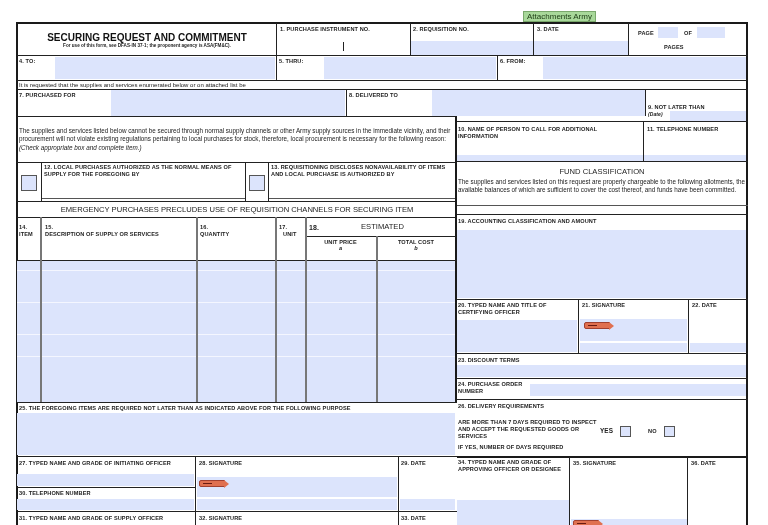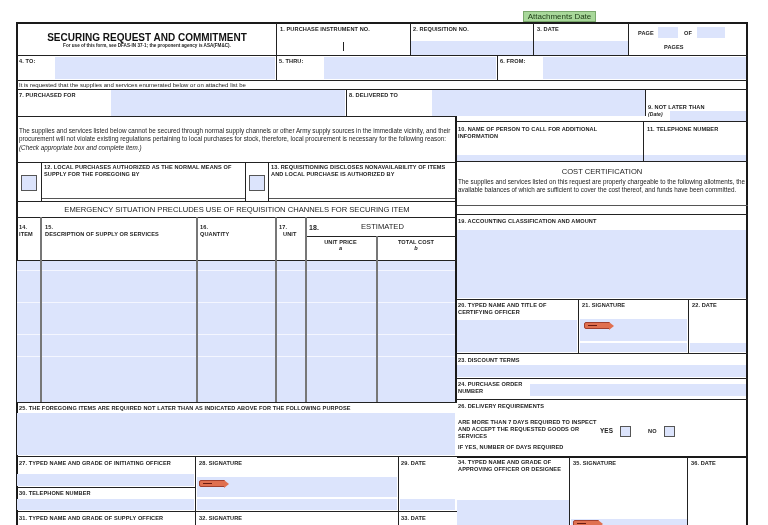--- a/index.html
+++ b/index.html
@@ -19,21 +19,21 @@
   .chk { position: absolute; width: 16px; height: 16px; background: #dce4fc; border: 1px solid #555; }
   .chk-sm { position: absolute; width: 11px; height: 11px; background: #dce4fc; border: 1px solid #555; }
   .signbtn { position: absolute; width: 26px; height: 7px; background: #e07050; border: 1px solid #a04030; border-radius: 2px 0 0 2px; }
   .signbtn::after { content: ""; position: absolute; right: -5px; top: -1px; border-left: 5px solid #e07050; border-top: 4px solid transparent; border-bottom: 4px solid transparent; }
   .signbtn span { position: absolute; left: 3px; top: 2px; width: 9px; height: 1px; background: #6a1a10; }
   #attach-btn { position: absolute; left: 523px; top: 11px; width: 73px; height: 11px; background: #a8d89a; border: 1px solid #7aa86c; font-size: 8px; line-height: 9px; text-align: center; color: #1c3a14; }
 </style>
 </head>
 <body>
 
-<div id="attach-btn">Attachments Date</div>
+<div id="attach-btn">Attachments Army</div>
 
 <div class="abs" style="left:16px;top:22px;width:732px;height:510px;border:2px solid #1a1a1a;border-bottom:none;"></div>
 
 <div class="abs" style="left:18px;top:32px;width:258px;text-align:center;font-size:10px;font-weight:bold;color:#111;">SECURING REQUEST AND COMMITMENT</div>
 <div class="abs" style="left:18px;top:43px;width:258px;text-align:center;font-size:4.6px;font-weight:bold;color:#222;">For use of this form, see DFAS-IN 37-1; the proponent agency is ASA(FM&amp;C).</div>
 <div class="vl" style="left:276px;top:23px;height:33px;"></div>
 <div class="lbl" style="left:280px;top:26px;">1.  PURCHASE INSTRUMENT NO.</div>
 <div class="abs" style="left:278px;top:37px;width:132px;height:17px;"></div>
 <div class="abs" style="left:343px;top:42px;width:1px;height:9px;background:#222;"></div>
 <div class="vl" style="left:410px;top:23px;height:33px;"></div>
@@ -86,32 +86,32 @@
 <div class="vl" style="left:41px;top:162px;height:39px;"></div>
 <div class="lbl wrap" style="left:44px;top:164px;width:196px;">12.  LOCAL PURCHASES AUTHORIZED AS THE NORMAL MEANS OF SUPPLY FOR THE FOREGOING BY</div>
 <div class="hl" style="left:42px;top:198px;width:204px;background:#555;"></div>
 <div class="vl" style="left:245px;top:162px;height:39px;"></div>
 <div class="chk" style="left:249px;top:175px;"></div>
 <div class="vl" style="left:268px;top:162px;height:39px;"></div>
 <div class="lbl wrap" style="left:271px;top:164px;width:184px;">13.  REQUISITIONING DISCLOSES NONAVAILABILITY OF ITEMS AND LOCAL PURCHASE IS AUTHORIZED BY</div>
 <div class="hl" style="left:269px;top:198px;width:188px;background:#555;"></div>
 <div class="hl" style="left:17px;top:201px;width:440px;"></div>
 
-<div class="abs" style="left:17px;top:205px;width:440px;text-align:center;font-size:7.6px;color:#222;">EMERGENCY SITUATION PRECLUDES USE OF REQUISITION CHANNELS FOR SECURING ITEM</div>
+<div class="abs" style="left:17px;top:205px;width:440px;text-align:center;font-size:7.6px;color:#222;">EMERGENCY PURCHASES PRECLUDES USE OF REQUISITION CHANNELS FOR SECURING ITEM</div>
 <div class="hl" style="left:17px;top:217px;width:440px;"></div>
 
 <div class="vl2" style="left:455px;top:116px;height:286px;"></div>
 <div class="lbl wrap" style="left:458px;top:126px;width:180px;">10.   NAME OF PERSON TO CALL FOR ADDITIONAL INFORMATION</div>
 <div class="fld" style="left:457px;top:155px;width:186px;height:6px;"></div>
 <div class="vl" style="left:643px;top:121px;height:40px;"></div>
 <div class="lbl" style="left:647px;top:126px;">11.  TELEPHONE NUMBER</div>
 <div class="fld" style="left:644px;top:155px;width:102px;height:6px;"></div>
 <div class="hl" style="left:457px;top:161px;width:291px;"></div>
 
-<div class="abs" style="left:457px;top:167px;width:290px;text-align:center;font-size:7.6px;color:#222;">COST CERTIFICATION</div>
+<div class="abs" style="left:457px;top:167px;width:290px;text-align:center;font-size:7.6px;color:#222;">FUND CLASSIFICATION</div>
 <div class="txt wrap" style="left:458px;top:178px;width:288px;font-size:6.3px;line-height:8.2px;">The supplies and services listed on this request are properly chargeable to the following allotments, the available balances of which are sufficient to cover the cost thereof, and funds have been committed.</div>
 <div class="hl" style="left:457px;top:205px;width:291px;background:#555;"></div>
 <div class="hl" style="left:457px;top:214px;width:291px;"></div>
 <div class="lbl" style="left:458px;top:218px;">19.   ACCOUNTING CLASSIFICATION AND AMOUNT</div>
 <div class="fld" style="left:457px;top:230px;width:289px;height:68px;"></div>
 <div class="hl" style="left:457px;top:299px;width:291px;"></div>
 
 <div class="lbl" style="left:19px;top:224px;">14.</div>
 <div class="lbl" style="left:19px;top:231px;">ITEM</div>
 <div class="lbl" style="left:45px;top:224px;">15.</div>

